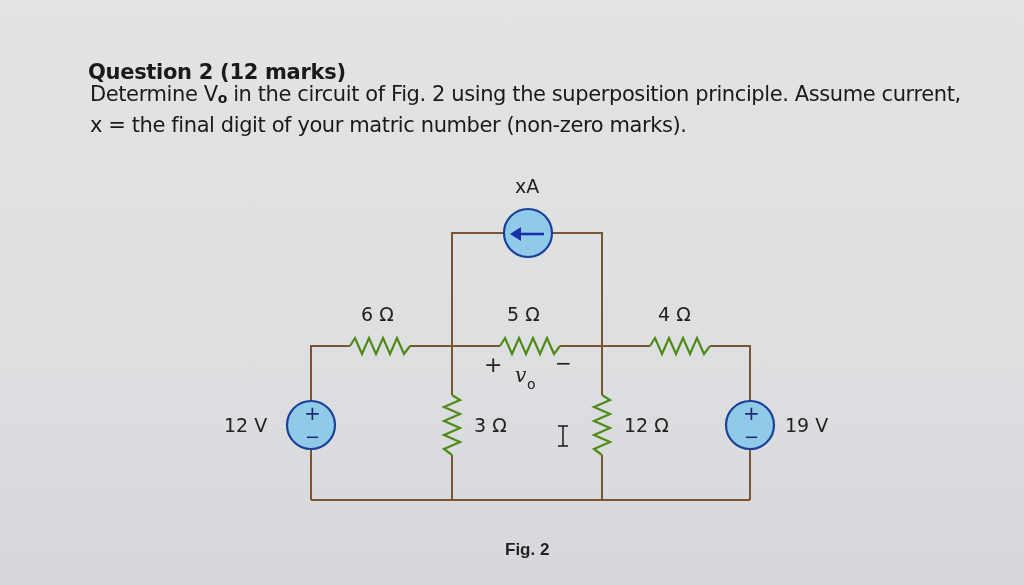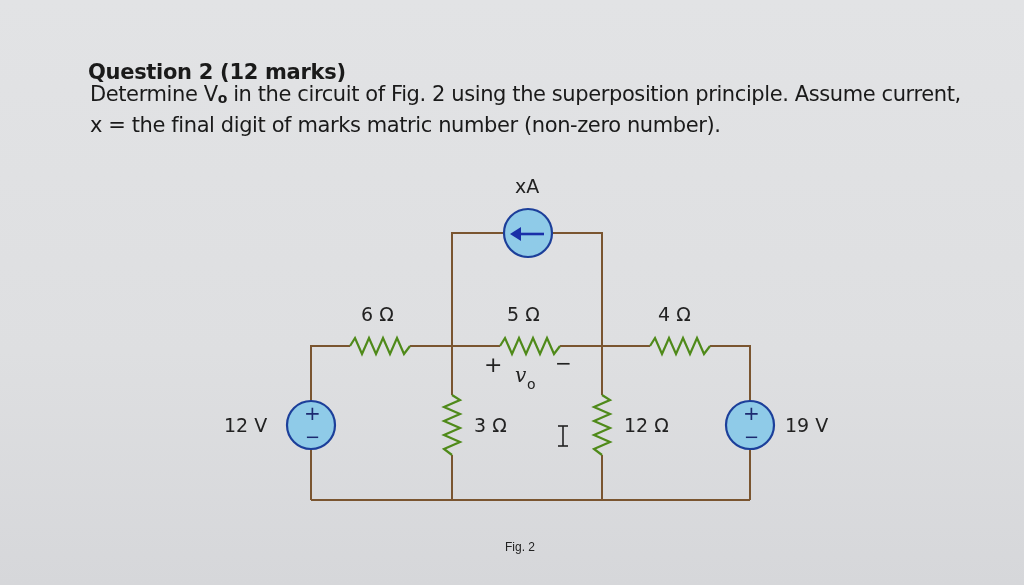--- a/index.html
+++ b/index.html
@@ -17,30 +17,30 @@
     .q-body {
       position: absolute; left: 90px; top: 80px; width: 880px;
       font-size: 21px; line-height: 29px; letter-spacing: -0.4px;
     }
     .q-body b { font-weight: normal; }
     .q-body .sub { font-size: 14px; font-weight: bold; position: relative; top: 2px; }
     svg.circuit { position: absolute; left: 0; top: 0; }
     .lbl { font-family: "DejaVu Sans", sans-serif; font-size: 19px; fill: #222; }
     .fig-lbl {
       position: absolute; left: 505px; top: 540px;
-      font-family: "Liberation Sans", sans-serif; font-size: 12px; color: #222;
+      font-family: "Liberation Sans", sans-serif; font-size: 17px; color: #222; font-weight: bold;
     }
   </style>
 </head>
 <body>
 
 <div class="q-title">Question 2 (12 marks)</div>
 
 <div class="q-body">
-  <b>Determine V</b><span class="sub">o</span><span> in the circuit of Fig. 2 using the superposition principle. Assume current, </span><b>x = the final digit of marks matric number (non-zero number).</b>
+  <b>Determine V</b><span class="sub">o</span><span> in the circuit of Fig. 2 using the superposition principle. Assume current, </span><b>x = the final digit of your matric number (non-zero marks).</b>
 </div>
 
 <svg class="circuit" width="1024" height="585">
 
   <g stroke="#7a5530" stroke-width="2" fill="none">
 
     <polyline points="452,346 452,233 504,233"></polyline>
     <polyline points="552,233 602,233 602,346"></polyline>
 
     <polyline points="311,401 311,346 350,346"></polyline>

